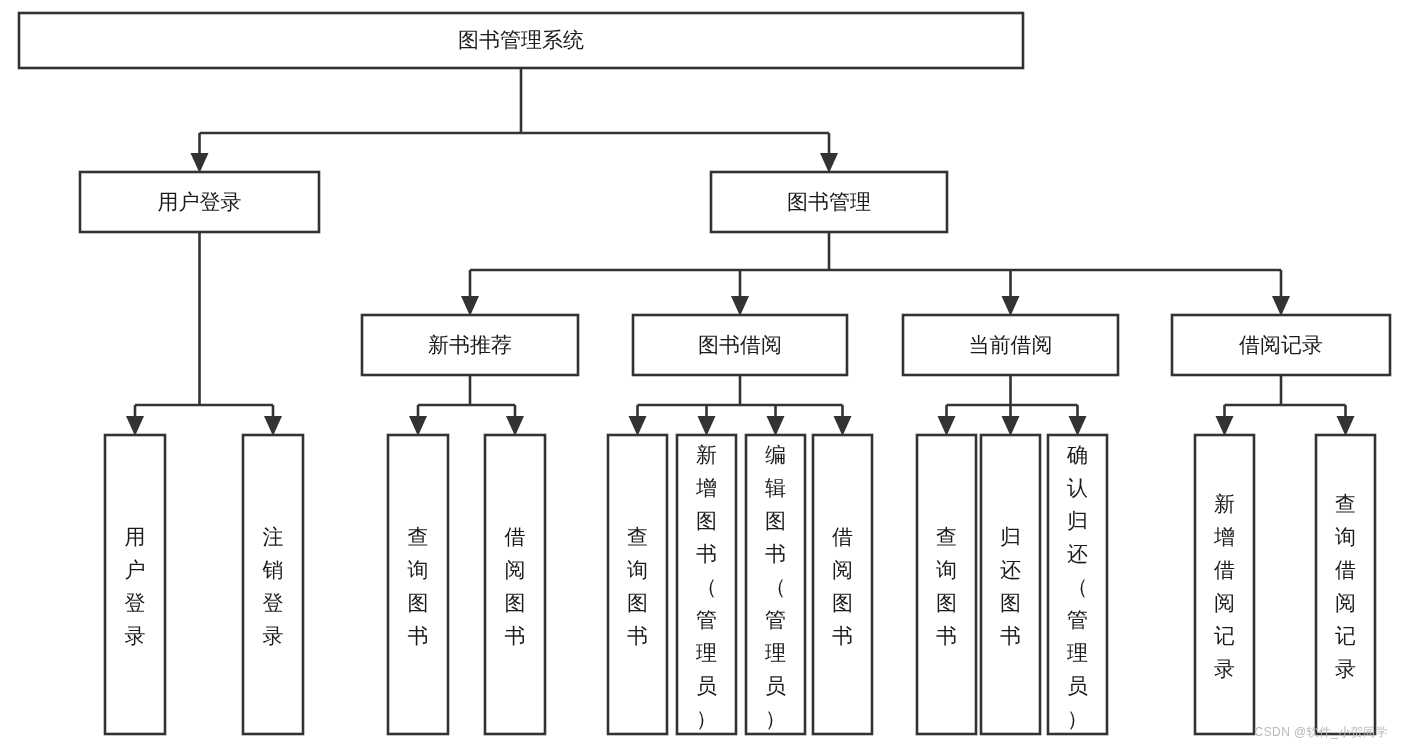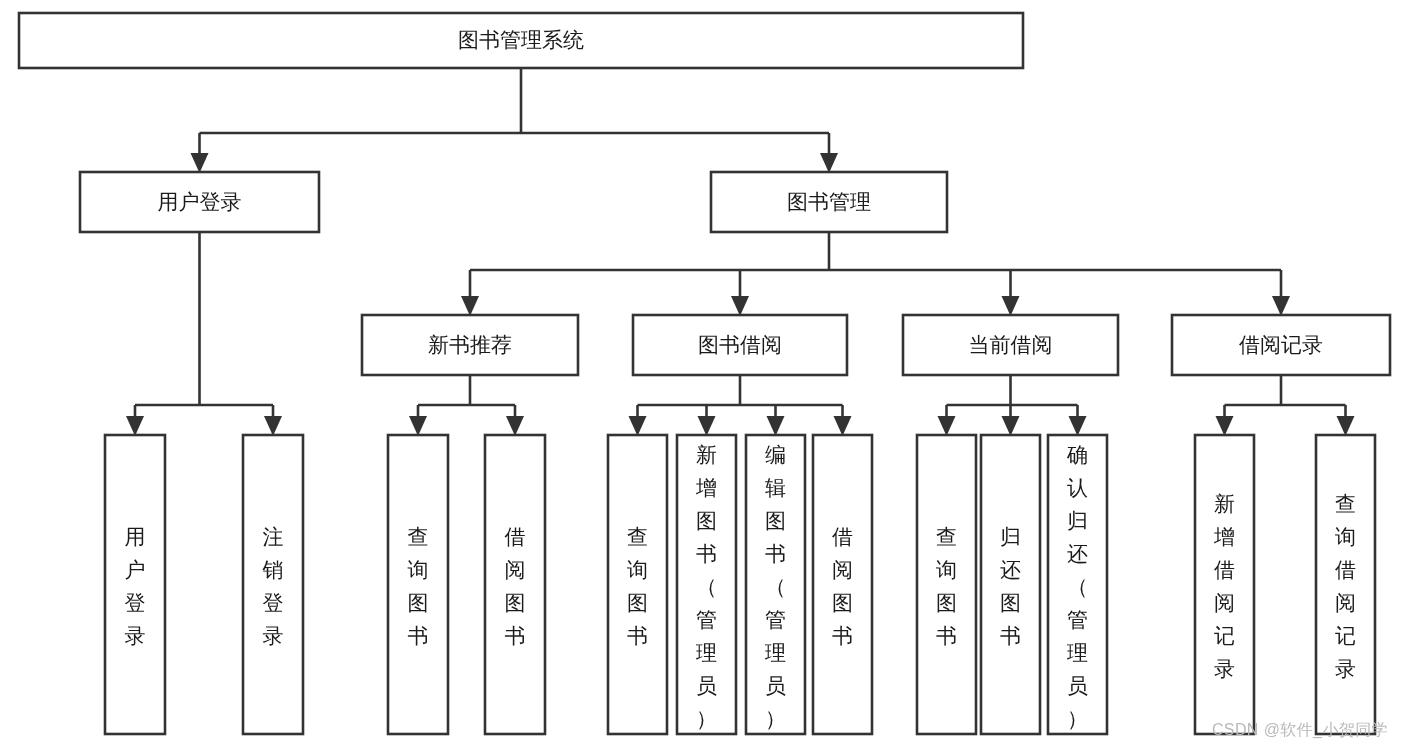--- a/index.html
+++ b/index.html
@@ -51,21 +51,21 @@
   }
   .arrow-head {
     fill: #333333;
     stroke: none;
   }
   .watermark {
     position: absolute;
     right: 10px;
     bottom: 6px;
     font-family: "Liberation Sans", "DejaVu Sans", sans-serif;
-    font-size: 16px;
+    font-size: 12px;
     color: #b9b9b9;
     letter-spacing: 0.4px;
     white-space: nowrap;
     user-select: none;
   }
 </style>
 </head>
 <body>
 
 <div id="diagram-root">

